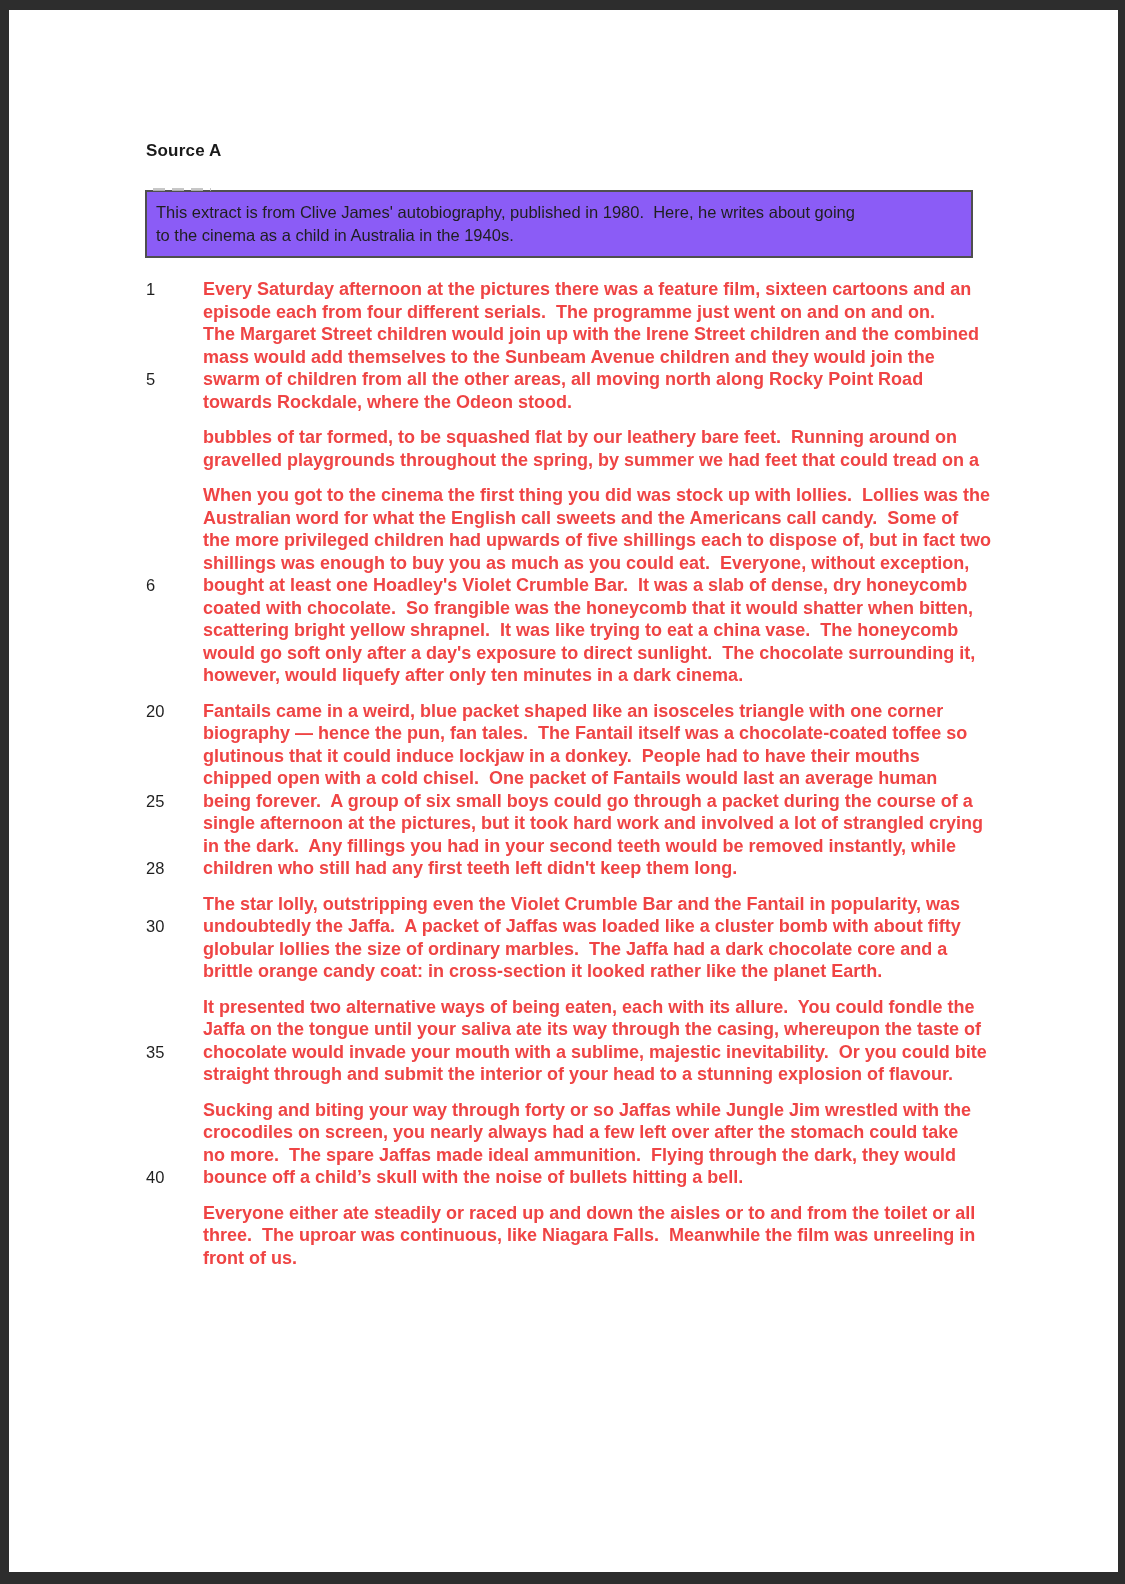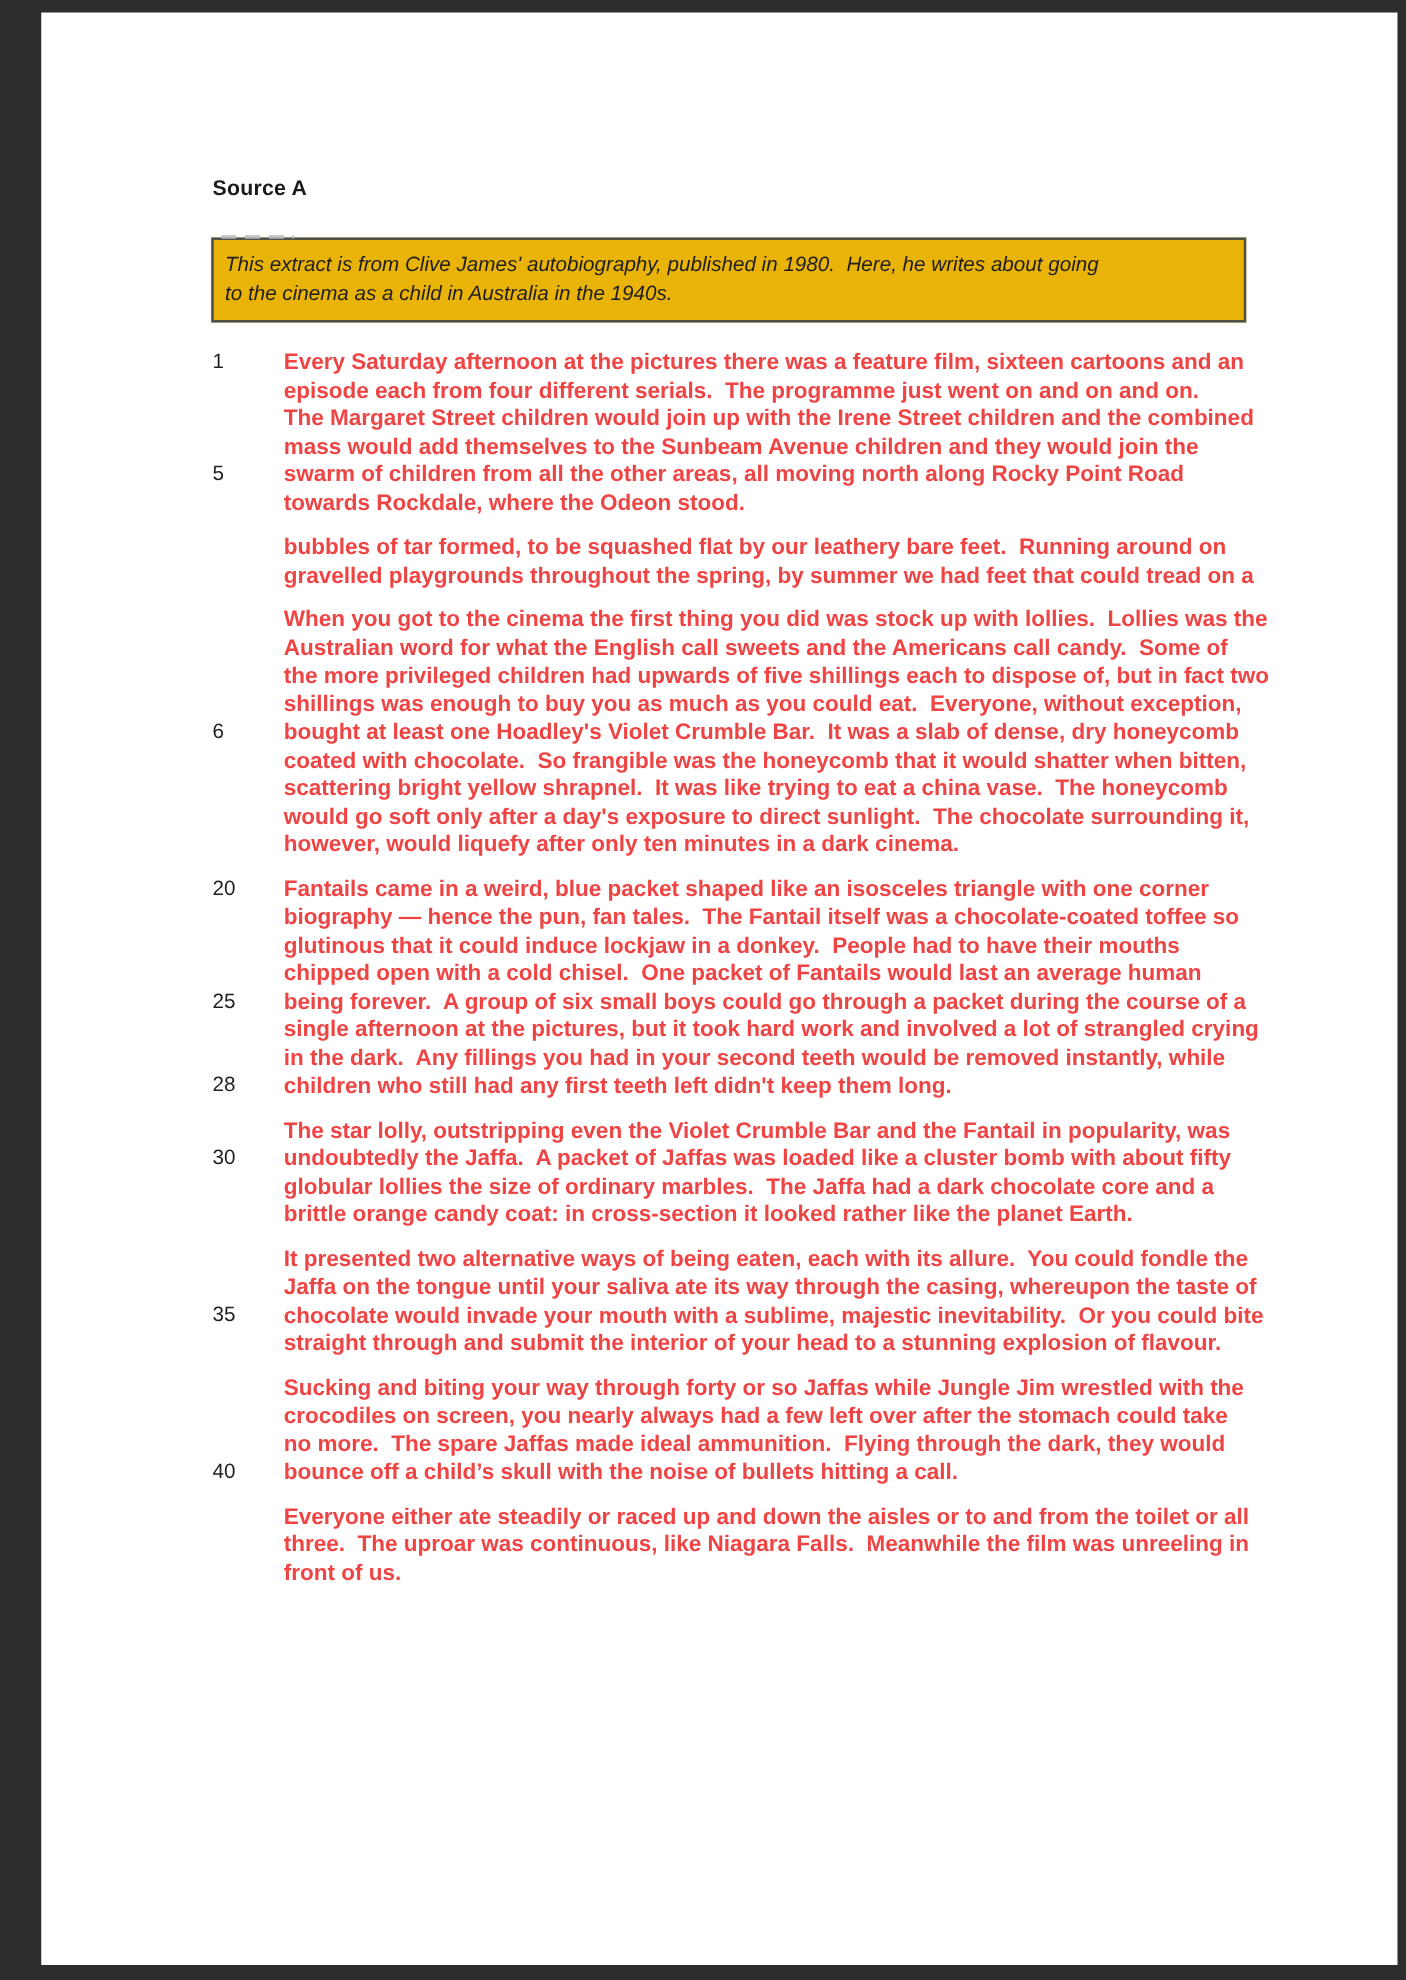--- a/index.html
+++ b/index.html
@@ -15,41 +15,39 @@
     background: #2d2d2d;
     overflow: hidden;
   }
   .sheet {
     position: absolute;
     left: 9px;
     top: 10px;
     right: 7px;
     bottom: 12px;
     background: #ffffff;
-    margin-left: 24px;
   }
   .page-title {
     position: absolute;
     left: 137px;
     top: 131px;
     margin: 0;
     font-size: 17px;
     font-weight: bold;
     color: #1a1a1a;
     letter-spacing: 0.2px;
   }
   .intro-box {
     position: absolute;
     left: 136px;
     top: 180px;
     width: 806px;
     border: 2px solid #4f4f4f;
     padding: 9px 9px 10px 9px;
-    background: #eab308;
-    font-style: italic;
+    background: #8b5cf6;
   }
   .intro-line {
     font-size: 16.5px;
     line-height: 22.5px;
     color: #1f1f1f;
     white-space: pre;
   }
   .scan-artifact {
     position: absolute;
     left: 6px;
@@ -255,21 +253,21 @@
           <div class="line">
             <span class="num"></span>
             <span class="txt">crocodiles on screen, you nearly always had a few left over after the stomach could take</span>
           </div>
           <div class="line">
             <span class="num"></span>
             <span class="txt">no more.  The spare Jaffas made ideal ammunition.  Flying through the dark, they would</span>
           </div>
           <div class="line">
             <span class="num">40</span>
-            <span class="txt">bounce off a child’s skull with the noise of bullets hitting a call.</span>
+            <span class="txt">bounce off a child’s skull with the noise of bullets hitting a bell.</span>
           </div>
         </div>
         <div class="paragraph">
           <div class="line">
             <span class="num"></span>
             <span class="txt">Everyone either ate steadily or raced up and down the aisles or to and from the toilet or all</span>
           </div>
           <div class="line">
             <span class="num"></span>
             <span class="txt">three.  The uproar was continuous, like Niagara Falls.  Meanwhile the film was unreeling in</span>

